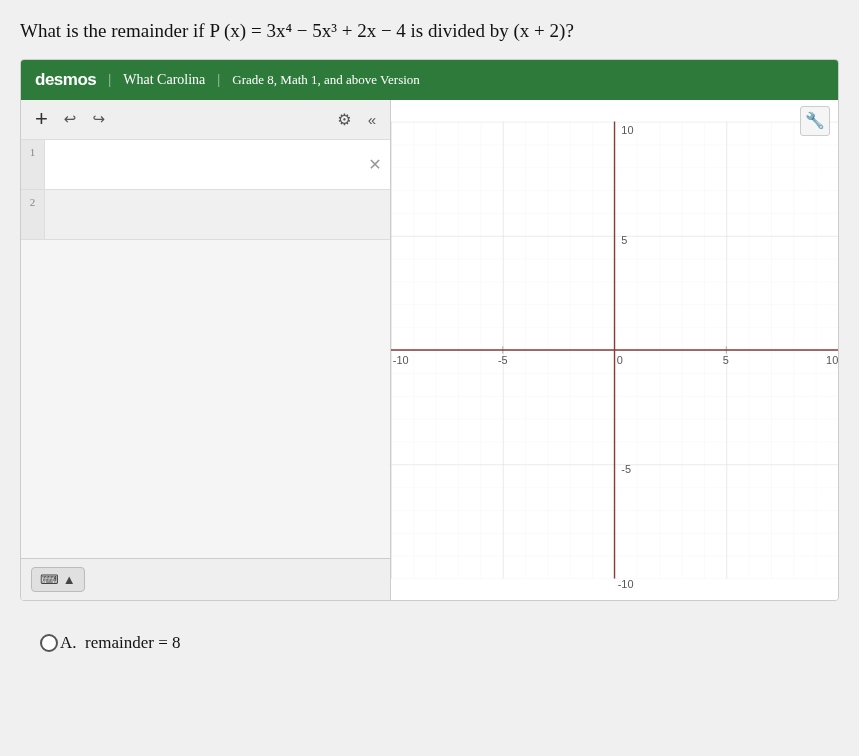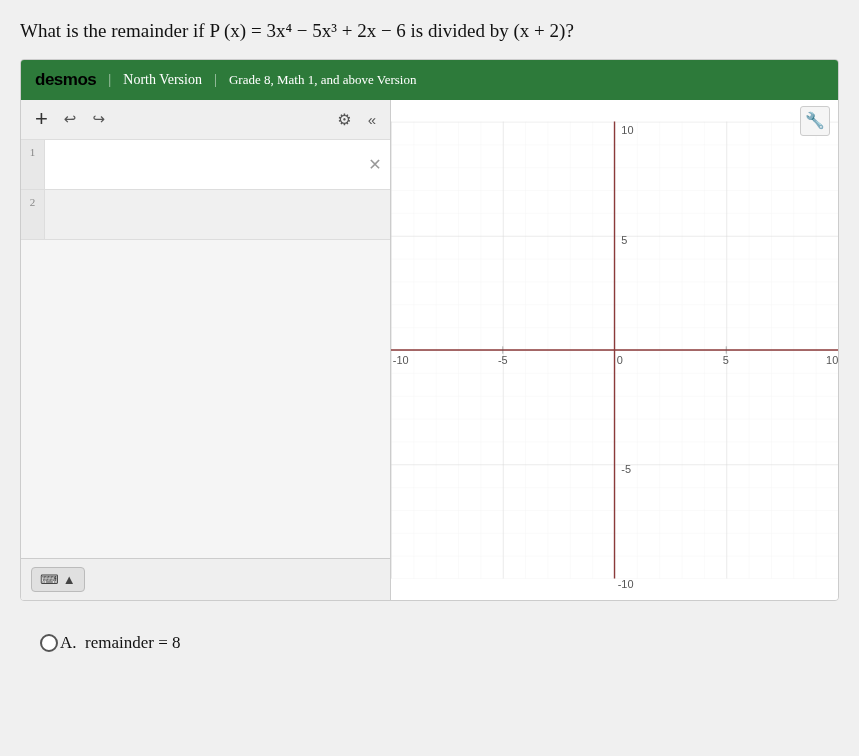--- a/index.html
+++ b/index.html
@@ -36,21 +36,21 @@
       height: 40px;
       font-size: 15px;
       gap: 0;
     }
 
     .desmos-logo {
       font-family: Arial, sans-serif;
       font-weight: bold;
       font-size: 17px;
       letter-spacing: -0.5px;
-      color: #000000;
+      color: #ffffff;
     }
 
     .header-divider {
       color: rgba(255,255,255,0.6);
       margin: 0 12px;
       font-weight: 300;
     }
 
     .header-region {
       font-size: 14px;
@@ -229,28 +229,28 @@
     }
 
     .answer-label {
       font-size: 17px;
       color: #111;
     }
   </style>
 </head>
 <body>
 
-<div class="question-text">What is the remainder if P (x) = 3x⁴ − 5x³ + 2x − 6 is divided by (x + 2)?</div>
+<div class="question-text">What is the remainder if P (x) = 3x⁴ − 5x³ + 2x − 4 is divided by (x + 2)?</div>
 
 <div class="desmos-container">
 
   <div class="desmos-header">
     <span class="desmos-logo">desmos</span>
     <span class="header-divider">|</span>
-    <span class="header-region">North Version</span>
+    <span class="header-region">What Carolina</span>
     <span class="header-divider">|</span>
     <span class="header-subtitle">Grade 8, Math 1, and above Version</span>
   </div>
 
   <div class="desmos-body">
 
     <div class="desmos-sidebar">
 
       <div class="sidebar-toolbar">
         <button class="toolbar-btn toolbar-plus">+</button>

